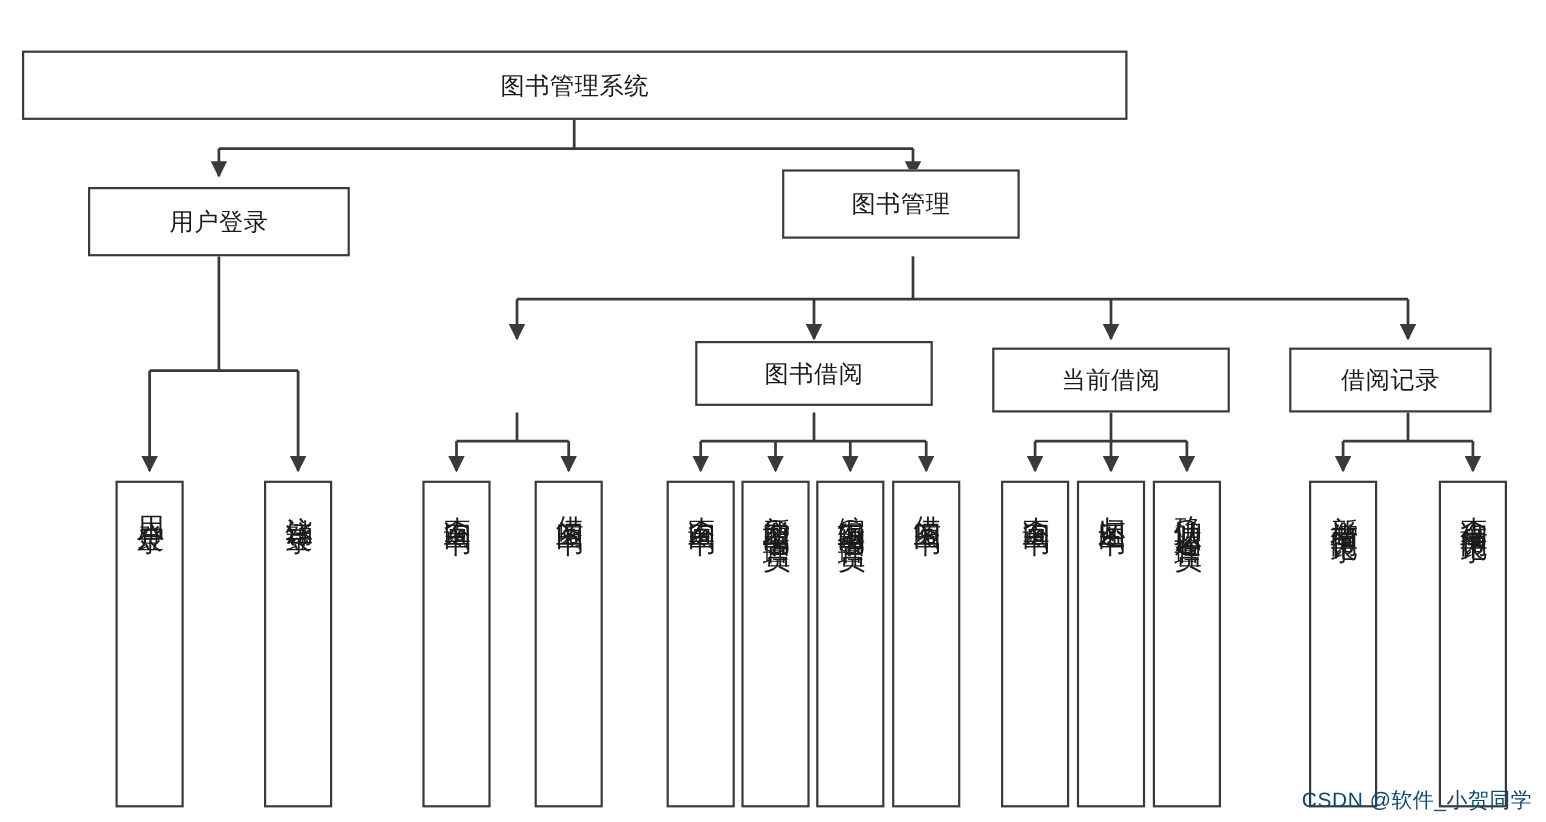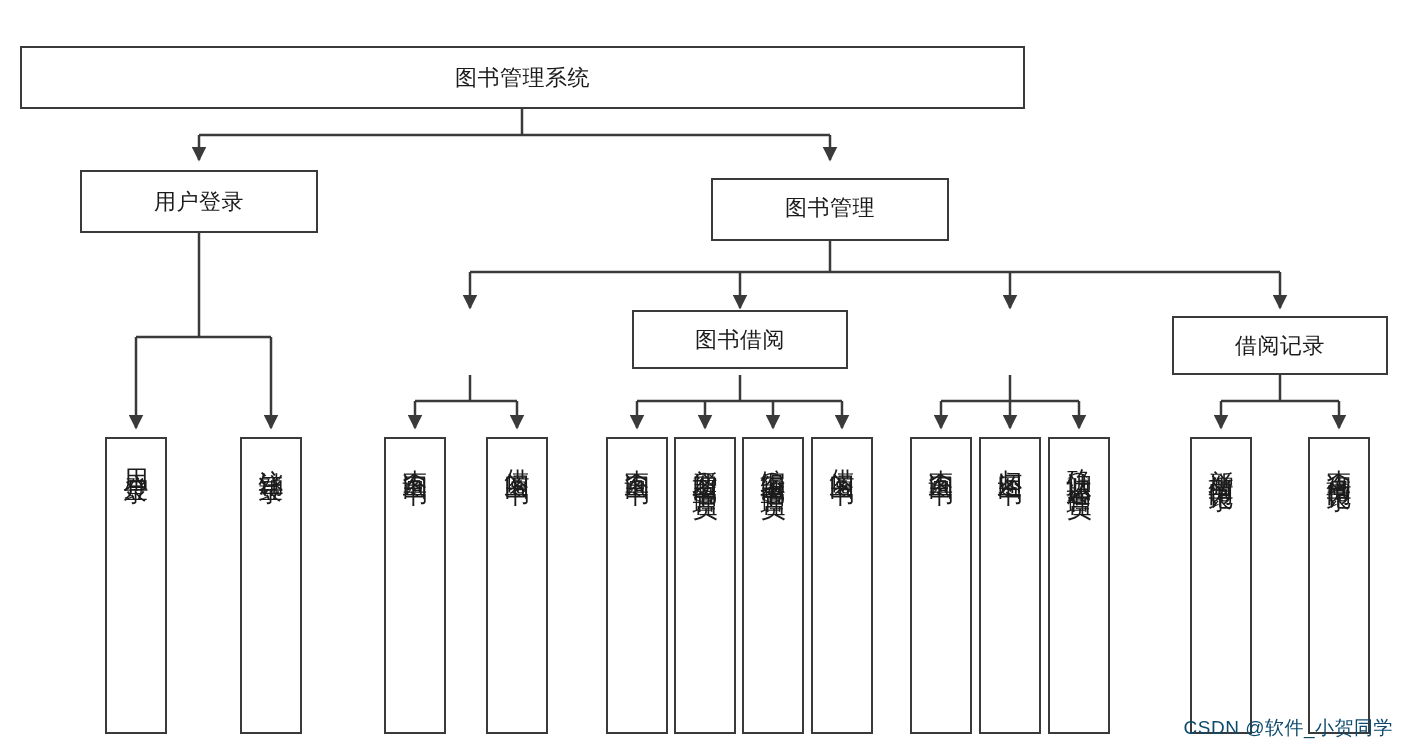--- a/index.html
+++ b/index.html
@@ -123,31 +123,34 @@
   </svg>
 
   <div class="node horizontal" style="left:20px; top:30px; width:1005px; height:63px;margin-top:16px;">
     <span class="node-label">图书管理系统</span>
   </div>
 
   <div class="node horizontal" style="left:80px; top:170px; width:238px; height:63px;">
     <span class="node-label">用户登录</span>
   </div>
 
-  <div class="node horizontal" style="left:711px; top:178px; width:238px; height:63px;font-family:Liberation Mono, monospace;">
+  <div class="node horizontal" style="left:711px; top:154px; width:216px; height:63px;">
     <span class="node-label">图书管理</span>
   </div>
 
 
   <div class="node horizontal" style="left:632px; top:310px; width:216px; height:59px;">
     <span class="node-label">图书借阅</span>
   </div>
 
-
-  <div class="node horizontal" style="left:1172px; top:316px; width:216px; height:59px;">
+  <div class="node horizontal" style="left:902px; top:316px; width:216px; height:59px;">
+    <span class="node-label">当前借阅</span>
+  </div>
+
+  <div class="node horizontal" style="left:1172px; top:316px; width:184px; height:59px;">
     <span class="node-label">借阅记录</span>
   </div>
 
   <div class="node vertical" style="left:105px; top:437px; width:62px; height:297px;">
     <span class="node-label">用户登录</span>
   </div>
 
   <div class="node vertical" style="left:240px; top:437px; width:62px; height:297px;">
     <span class="node-label">注销登录</span>
   </div>

